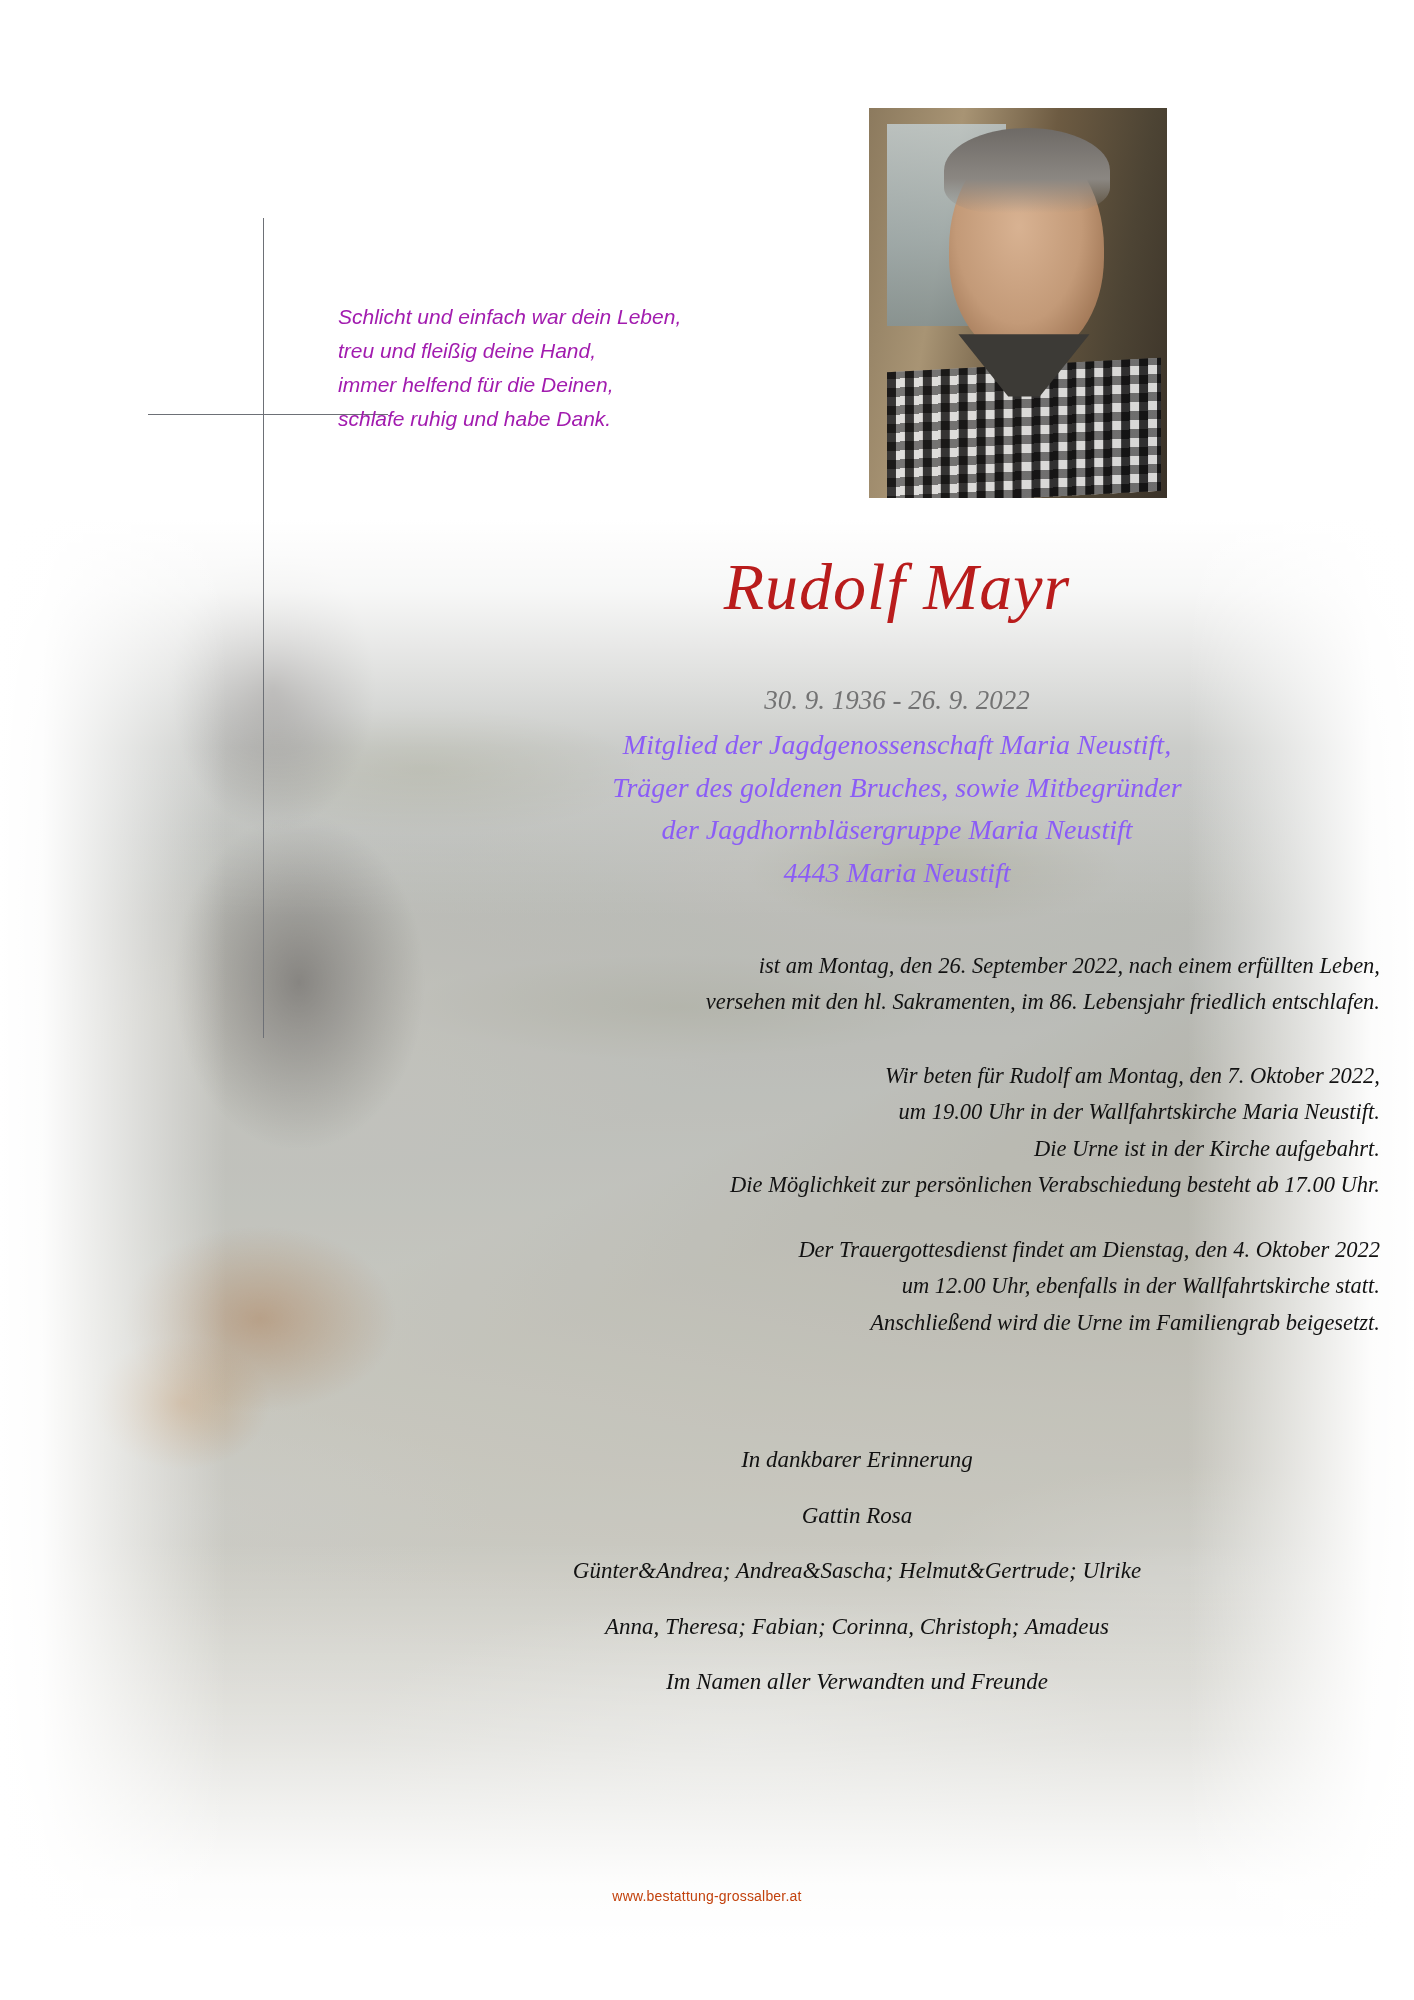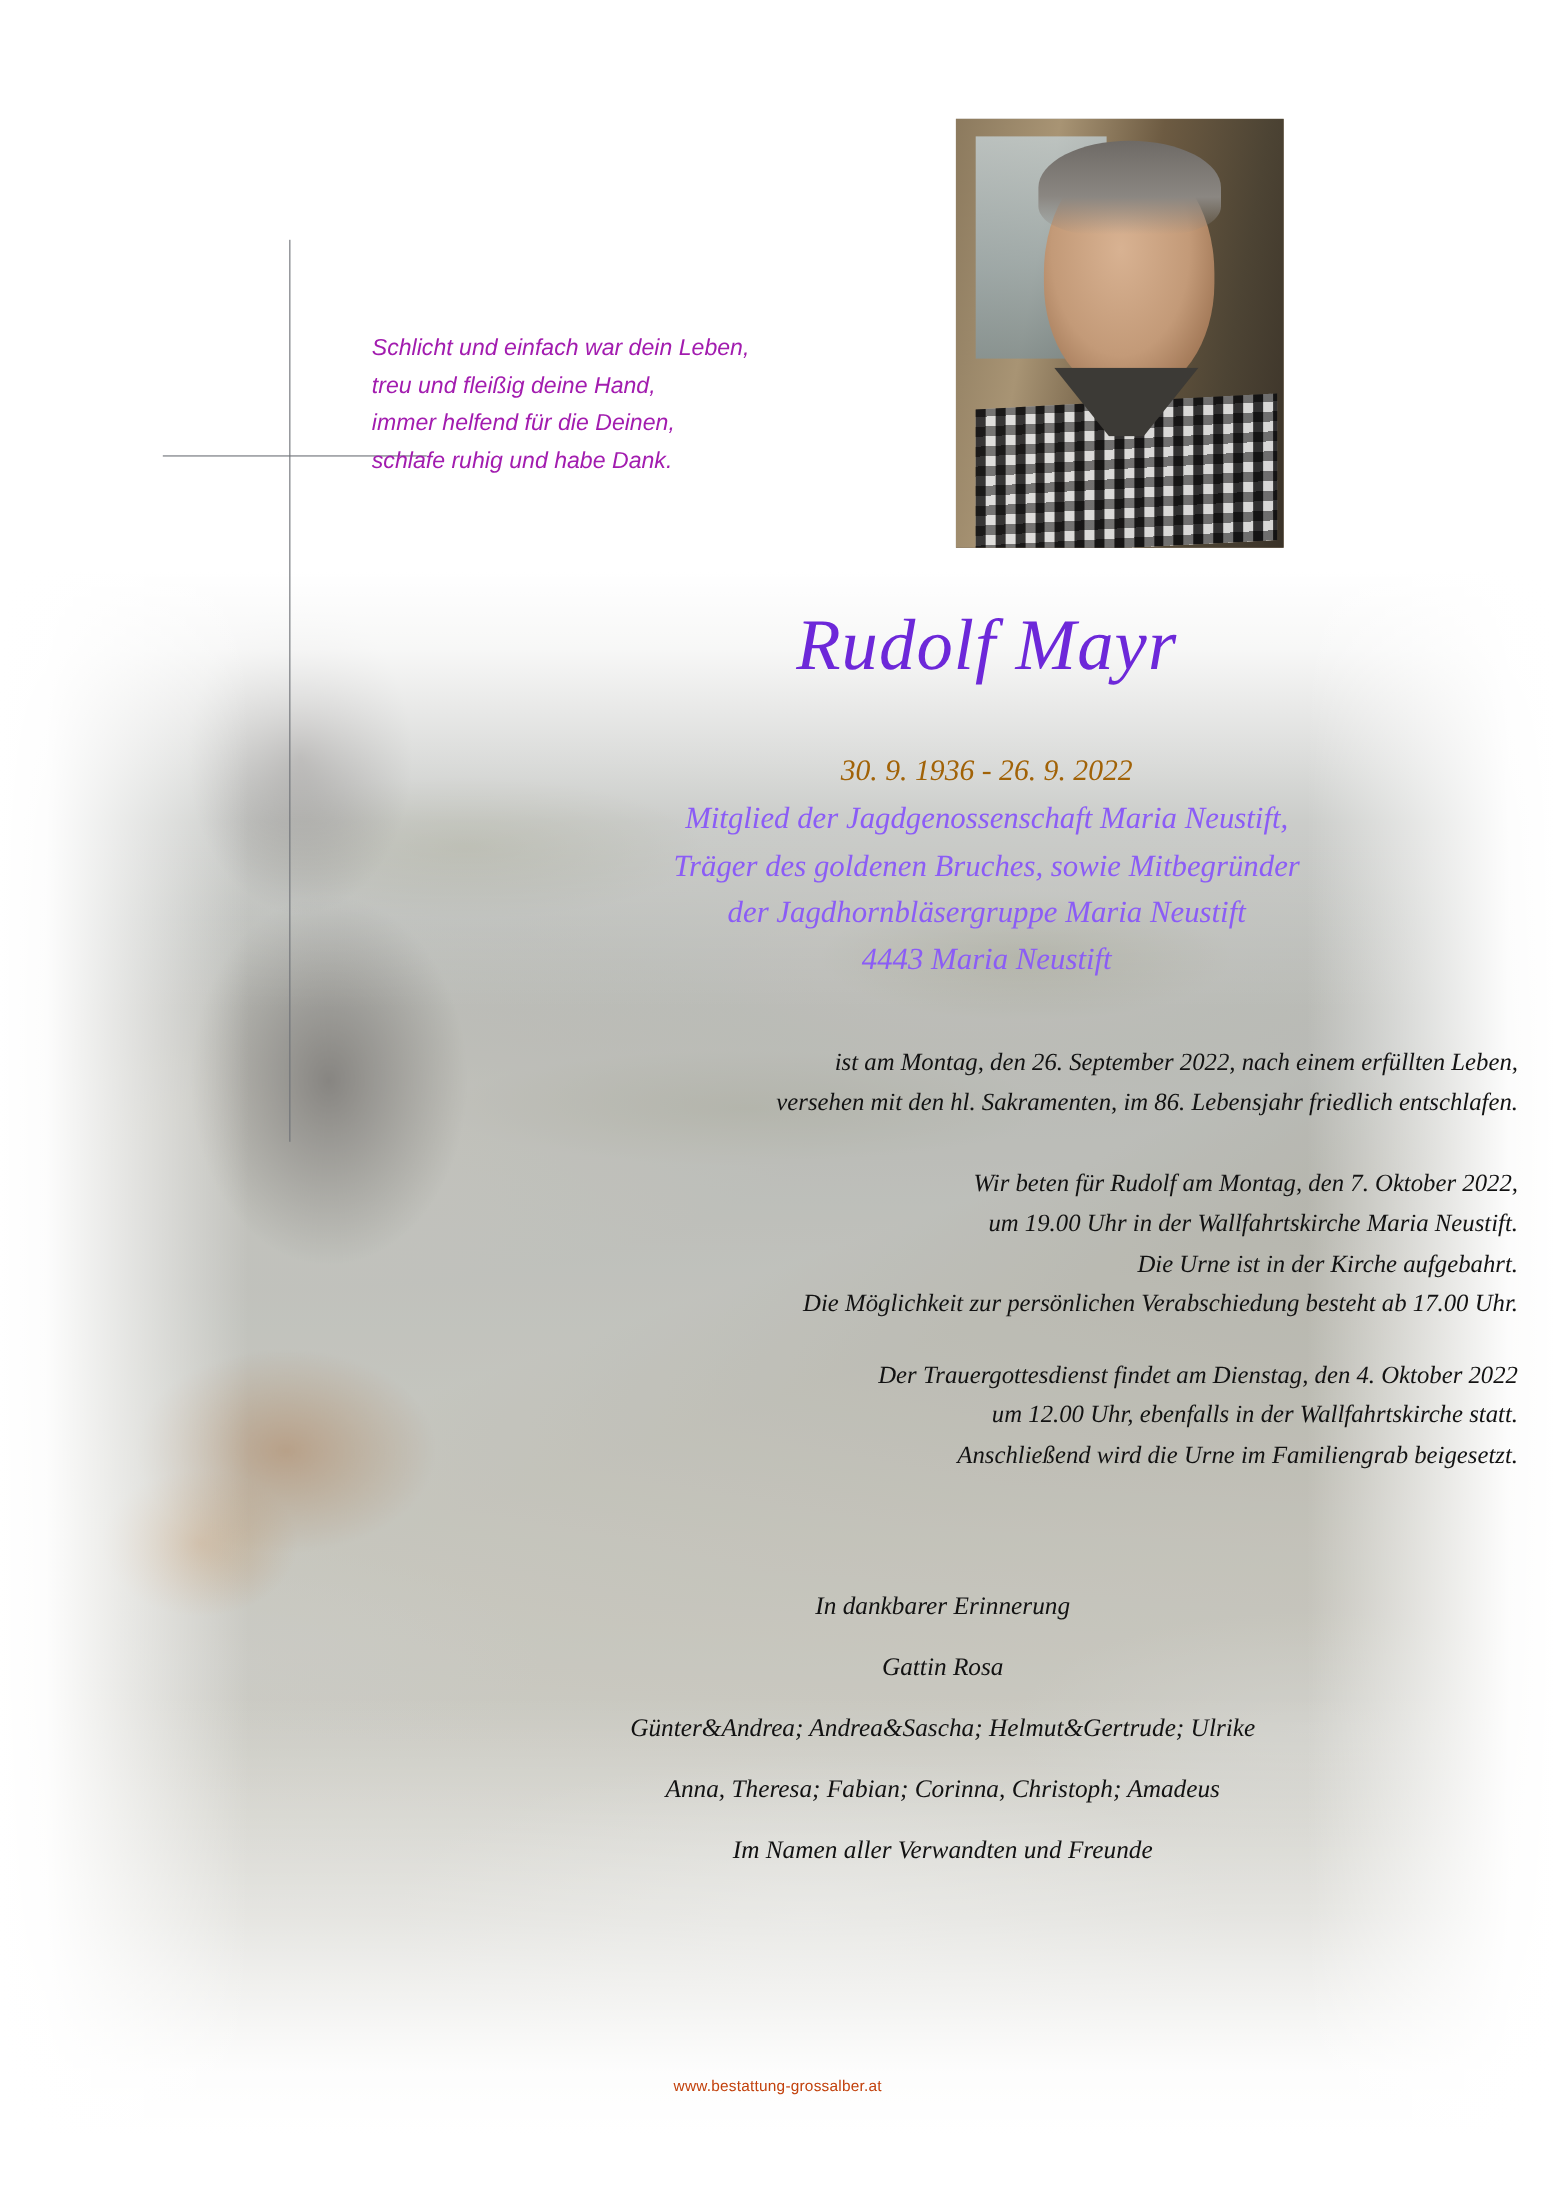--- a/index.html
+++ b/index.html
@@ -209,34 +209,34 @@
     position: absolute;
     left: 497px;
     top: 552px;
     width: 800px;
     text-align: center;
     font-family: "Liberation Serif", serif;
     font-style: italic;
     font-size: 66px;
     line-height: 1.05;
     letter-spacing: 1px;
-    color: #6d28d9;
+    color: #b91c1c;
   }
 
   #dates {
     position: absolute;
     left: 497px;
     top: 680px;
     width: 800px;
     text-align: center;
     font-family: "Liberation Serif", serif;
     font-style: italic;
     font-size: 27px;
     line-height: 1.5;
-    color: #a16207;
+    color: #737373;
   }
 
   #roles {
     position: absolute;
     left: 497px;
     top: 724px;
     width: 800px;
     text-align: center;
     font-family: "Liberation Serif", serif;
     font-style: italic;

